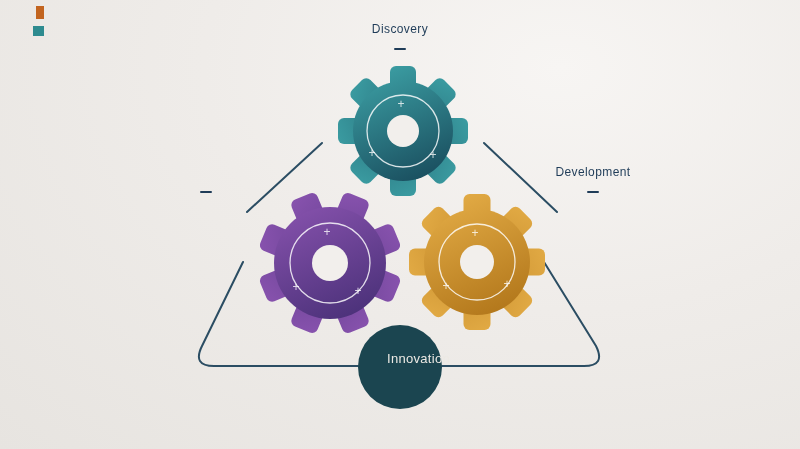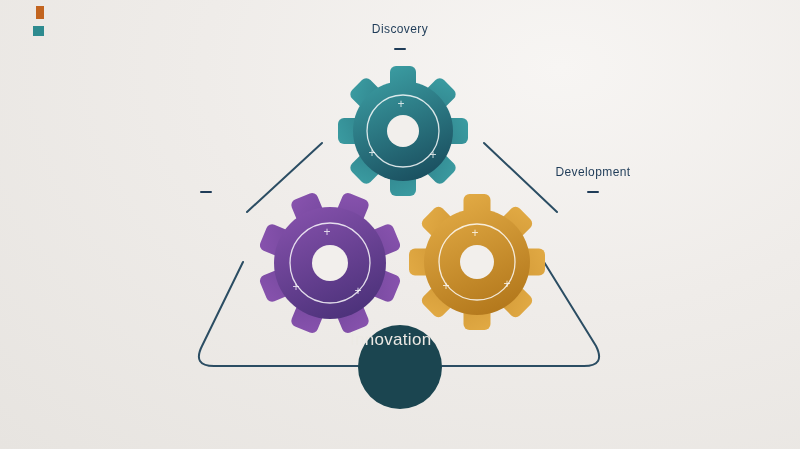--- a/index.html
+++ b/index.html
@@ -29,24 +29,24 @@
   #discovery-dash{left:394px;top:48px;}
   #development-label{left:98px;top:165px;}
   #development-dash{left:200px;top:191px;}
   #deployment-label{left:483px;top:165px;}
   #deployment-dash{left:587px;top:191px;}
   .corner-mark{position:absolute;}
   #corner-orange{left:36px;top:6px;width:8px;height:13px;}
   #corner-teal{left:33px;top:26px;width:11px;height:10px;}
   .center-text{
     position:absolute;
-    left:350px;top:332px;
+    left:350px;top:351px;
     width:100px;
-    text-align:left;
-    font-size:17px;
+    text-align:right;
+    font-size:13px;
     line-height:16px;
     color:#ece9e4;
     letter-spacing:.3px;
   }
   svg{position:absolute;left:0;top:0;}
   .plus{
     font-family:"Liberation Sans", sans-serif;
     font-size:12px;
     fill:rgba(255,255,255,.78);
     text-anchor:middle;

